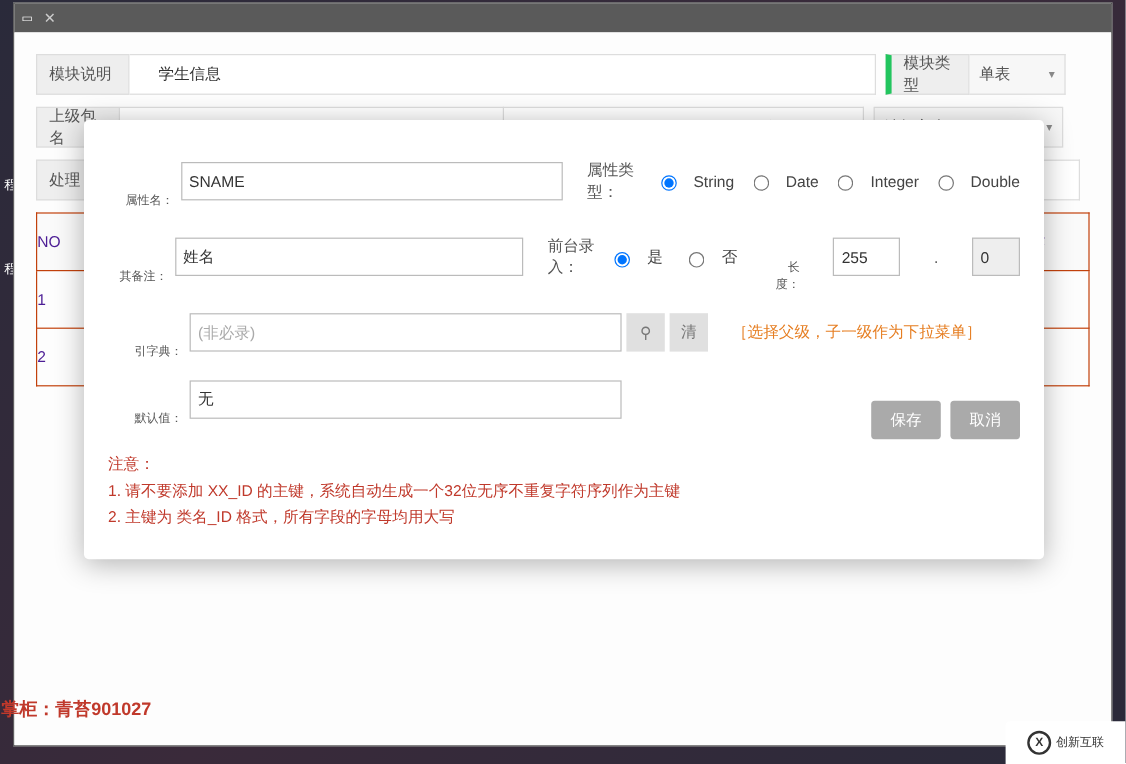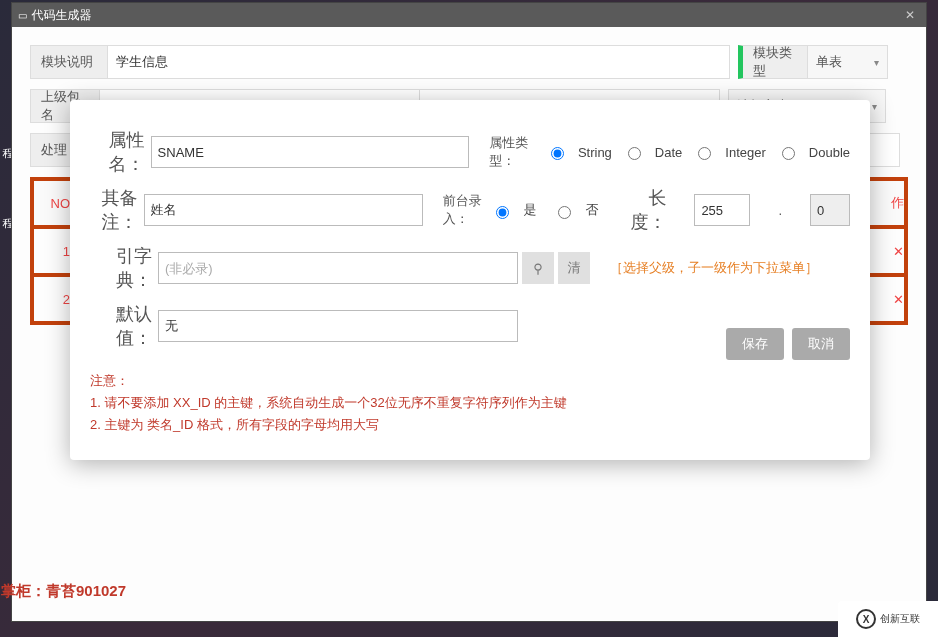--- a/index.html
+++ b/index.html
@@ -69,21 +69,21 @@
   display: flex;
   align-items: center;
   padding: 0 10px;
   color: #555;
   font-size: 13px;
 }
 .input-cell {
   border: 1px solid #ddd;
   border-left: none;
   height: 34px;
-  padding: 0 8px;
+  padding: 0 24px;
   font-size: 13px;
   color: #333;
   background: #fff;
 }
 .select-cell {
   border: 1px solid #ddd;
   height: 34px;
   background: #f7f7f7;
   display: flex;
   align-items: center;
@@ -106,24 +106,24 @@
   color: #888;
   font-size: 12px;
 }
 .hint-cell .red { color: #c0392b; }
 .table {
   width: 100%;
   border-collapse: collapse;
   margin-top: 8px;
 }
 .table th, .table td {
-  border: 4px solid #c2410c;
+  border: 1px solid #c2410c;
   height: 48px;
-  text-align: right;
-  color: #ef4444;
+  text-align: left;
+  color: #4c1d95;
   font-weight: normal;
   font-size: 13px;
 }
 .table th { background: #fafafa; }
 .row-close { color: #aaa; cursor: pointer; }
 .footer {
   position: absolute;
   left: -11px;
   bottom: 20px;
   color: #c0392b;
@@ -168,21 +168,22 @@
 .modal-row {
   display: flex;
   align-items: center;
   margin-bottom: 10px;
 }
 .modal-label {
   width: 62px;
   color: #555;
   text-align: right;
   margin-right: 6px;
-  font-size: 18px;
+  font-size: 10px;
+  margin-top: 32px;
 }
 .modal-input {
   width: 360px;
   height: 32px;
   border: 1px solid #bbb;
   padding: 0 6px;
   font-size: 13px;
   color: #333;
   background: #fff;
 }
@@ -231,21 +232,20 @@
 </style>
 </head>
 <body>
 
 <div class="left-edge">程</div>
 <div class="left-edge" style="top:210px">程</div>
 
 <div class="window">
   <div class="titlebar">
     <span class="title-icon">▭</span>
-    <span class="title-text">代码生成器</span>
     <span class="close">✕</span>
   </div>
 
   <div class="window-body">
 
     <div class="form-row">
       <div class="label-cell" style="width:78px">模块说明</div>
       <input class="input-cell" style="width: 622px;" value="学生信息">
       <div class="label-cell" style="width:70px;margin-left:8px;border-left:5px solid #22c55e">模块类型</div>
       <div class="select-cell" style="width:80px;border-left:none">单表</div>

